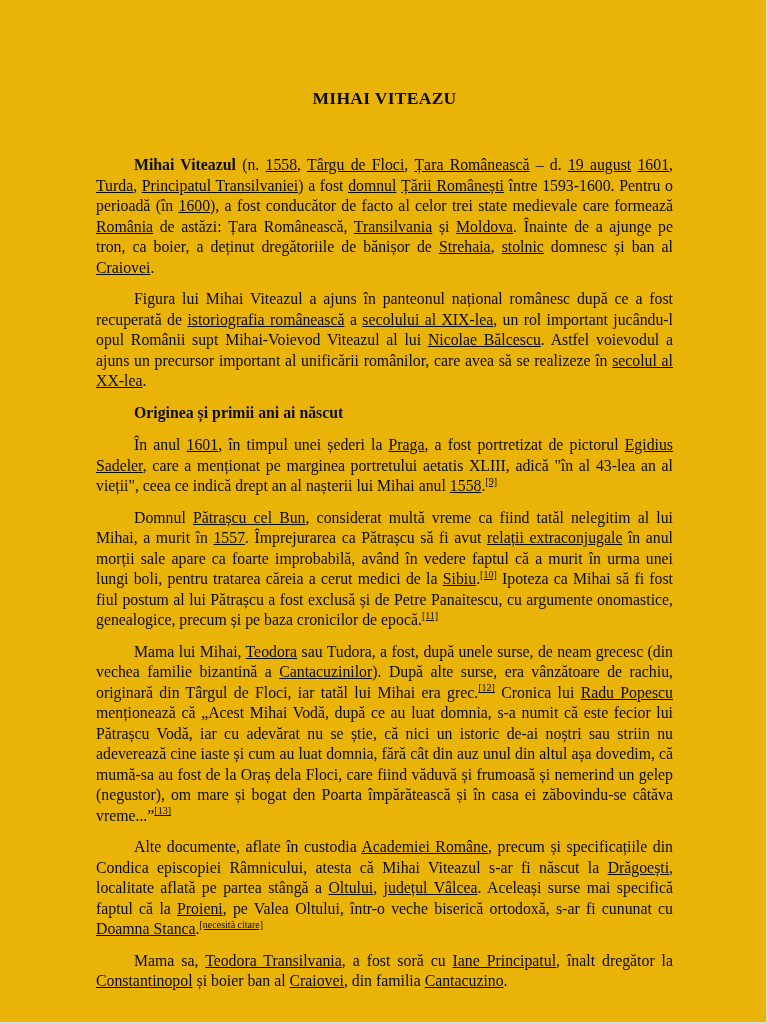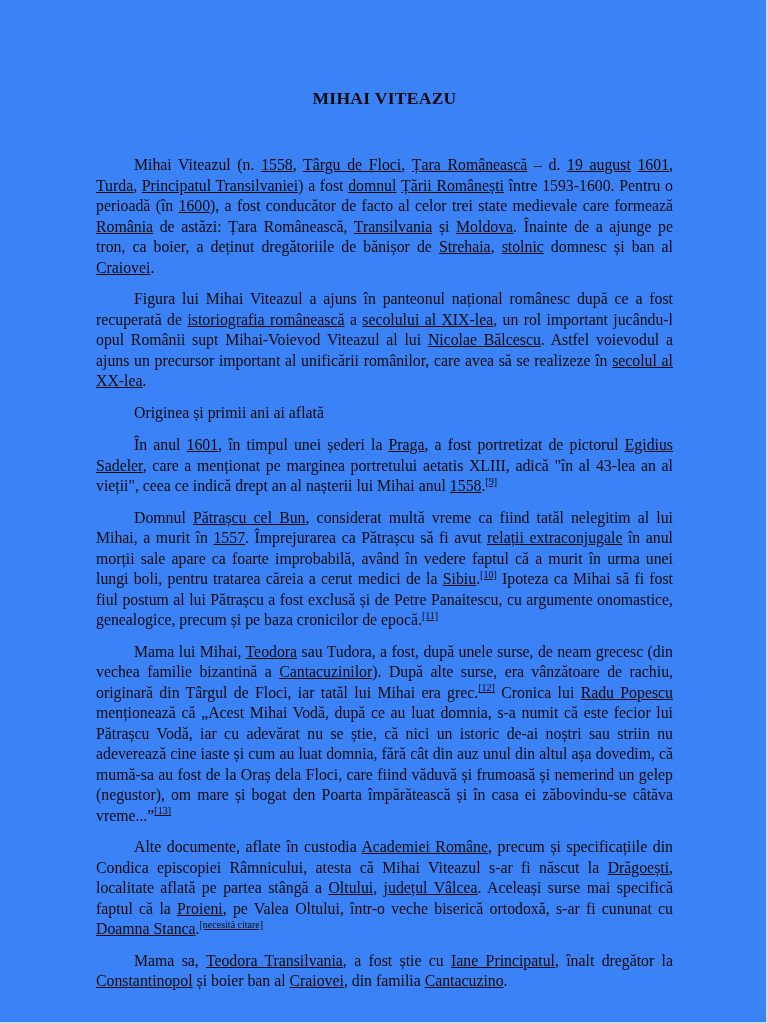--- a/index.html
+++ b/index.html
@@ -1,21 +1,21 @@
 <!DOCTYPE html>
 <html><head>
 <meta charset="utf-8">
 <style>
   html, body { margin: 0; padding: 0; background: #ffffff; }
   .page {
     position: relative;
     width: 768px;
     height: 1024px;
     box-sizing: border-box;
-    background: #3b82f6;
+    background: #eab308;
     border-right: 2px solid #d9d9d9;
     border-bottom: 2px solid #d9d9d9;
     padding: 88px 93px 0 96px;
     overflow: hidden;
     font-family: "Liberation Serif", "DejaVu Serif", serif;
     color: #0a0a0a;
   }
   h1.doc-title {
     font-size: 17.5px;
     font-weight: bold;
@@ -29,37 +29,37 @@
     text-align: justify;
     text-indent: 38px;
     margin: 0 0 11px 0;
     font-weight: normal;
   }
   .article h2 {
     font-weight: bold;
     text-align: left;
     margin: 4px 0 12px 0;
   }
-  .b { font-weight: normal; }
+  .b { font-weight: bold; }
   .i { }
   .u { text-decoration: underline; margin-top: 40px; }
   sup.sup {
     font-size: 10px;
     line-height: 0;
     vertical-align: super;
   }
 </style>
 </head>
 <body>
 
 <div class="page">
   <h1 class="doc-title">MIHAI VITEAZU</h1>
   <div class="article">
       <p><span class="b">Mihai Viteazul</span><span> (n. </span><span class="u">1558</span><span>, </span><span class="u">Târgu de Floci</span><span>, </span><span class="u">Țara Românească</span><span> – d. </span><span class="u">19 august</span><span> </span><span class="u">1601</span><span>, </span><span class="u">Turda</span><span>, </span><span class="u">Principatul Transilvaniei</span><span>) a fost </span><span class="u">domnul</span><span> </span><span class="u">Țării Românești</span><span> între 1593-1600. Pentru o perioadă (în </span><span class="u">1600</span><span>), a fost conducător de facto al celor trei state medievale care formează </span><span class="u">România</span><span> de astăzi: Țara Românească, </span><span class="u">Transilvania</span><span> și </span><span class="u">Moldova</span><span>. Înainte de a ajunge pe tron, ca boier, a deținut dregătoriile de bănișor de </span><span class="u">Strehaia</span><span>, </span><span class="u">stolnic</span><span> domnesc și ban al </span><span class="u">Craiovei</span><span>.</span></p>
       <p><span>Figura lui Mihai Viteazul a ajuns în panteonul național românesc după ce a fost recuperată de </span><span class="u">istoriografia românească</span><span> a </span><span class="u">secolului al XIX-lea</span><span>, un rol important jucându-l opul </span><span class="i">Românii supt Mihai-Voievod Viteazul</span><span> al lui </span><span class="u">Nicolae Bălcescu</span><span>. Astfel voievodul a ajuns un precursor important al unificării românilor, care avea să se realizeze în </span><span class="u">secolul al XX-lea</span><span>.</span></p>
-      <h2><span class="b">Originea și primii ani ai aflată</span></h2>
+      <h2><span class="b">Originea și primii ani ai născut</span></h2>
       <p><span>În anul </span><span class="u">1601</span><span>, în timpul unei șederi la </span><span class="u">Praga</span><span>, a fost portretizat de pictorul </span><span class="u">Egidius Sadeler</span><span>, care a menționat pe marginea portretului </span><span class="i">aetatis XLIII</span><span>, adică "în al 43-lea an al vieții", ceea ce indică drept an al nașterii lui Mihai anul </span><span class="u">1558</span><span>.</span><sup class="u sup">[9]</sup></p>
       <p><span>Domnul </span><span class="u">Pătrașcu cel Bun</span><span>, considerat multă vreme ca fiind tatăl nelegitim al lui Mihai, a murit în </span><span class="u">1557</span><span>. Împrejurarea ca Pătrașcu să fi avut </span><span class="u">relații extraconjugale</span><span> în anul morții sale apare ca foarte improbabilă, având în vedere faptul că a murit în urma unei lungi boli, pentru tratarea căreia a cerut medici de la </span><span class="u">Sibiu</span><span>.</span><sup class="u sup">[10]</sup><span> Ipoteza ca Mihai să fi fost fiul postum al lui Pătrașcu a fost exclusă și de Petre Panaitescu, cu argumente onomastice, genealogice, precum și pe baza cronicilor de epocă.</span><sup class="u sup">[11]</sup></p>
       <p><span>Mama lui Mihai, </span><span class="u">Teodora</span><span> sau Tudora, a fost, după unele surse, de neam grecesc (din vechea familie bizantină a </span><span class="u">Cantacuzinilor</span><span>). După alte surse, era vânzătoare de rachiu, originară din Târgul de Floci, iar tatăl lui Mihai era grec.</span><sup class="u sup">[12]</sup><span> Cronica lui </span><span class="u">Radu Popescu</span><span> menționează că </span><span class="i">„Acest Mihai Vodă, după ce au luat domnia, s-a numit că este fecior lui Pătrașcu Vodă, iar cu adevărat nu se știe, că nici un istoric de-ai noștri sau striin nu adeverează cine iaste și cum au luat domnia, fără cât din auz unul din altul așa dovedim, că mumă-sa au fost de la Oraș dela Floci, care fiind văduvă și frumoasă și nemerind un gelep (negustor), om mare și bogat den Poarta împărătească și în casa ei zăbovindu-se câtăva vreme...”</span><sup class="u sup">[13]</sup></p>
       <p><span>Alte documente, aflate în custodia </span><span class="u">Academiei Române</span><span>, precum și specificațiile din </span><span class="i">Condica episcopiei Râmnicului</span><span>, atesta că Mihai Viteazul s-ar fi născut la </span><span class="u">Drăgoești</span><span>, localitate aflată pe partea stângă a </span><span class="u">Oltului</span><span>, </span><span class="u">județul Vâlcea</span><span>. Aceleași surse mai specifică faptul că la </span><span class="u">Proieni</span><span>, pe Valea Oltului, într-o veche biserică ortodoxă, s-ar fi cununat cu </span><span class="u">Doamna Stanca</span><span>.</span><sup class="u sup">[necesită citare]</sup></p>
-      <p><span>Mama sa, </span><span class="u">Teodora Transilvania</span><span>, a fost știe cu </span><span class="u">Iane Principatul</span><span>, înalt dregător la </span><span class="u">Constantinopol</span><span> și boier ban al </span><span class="u">Craiovei</span><span>, din familia </span><span class="u">Cantacuzino</span><span>.</span></p>
+      <p><span>Mama sa, </span><span class="u">Teodora Transilvania</span><span>, a fost soră cu </span><span class="u">Iane Principatul</span><span>, înalt dregător la </span><span class="u">Constantinopol</span><span> și boier ban al </span><span class="u">Craiovei</span><span>, din familia </span><span class="u">Cantacuzino</span><span>.</span></p>
     </div>
 </div>
 
 </body></html>

